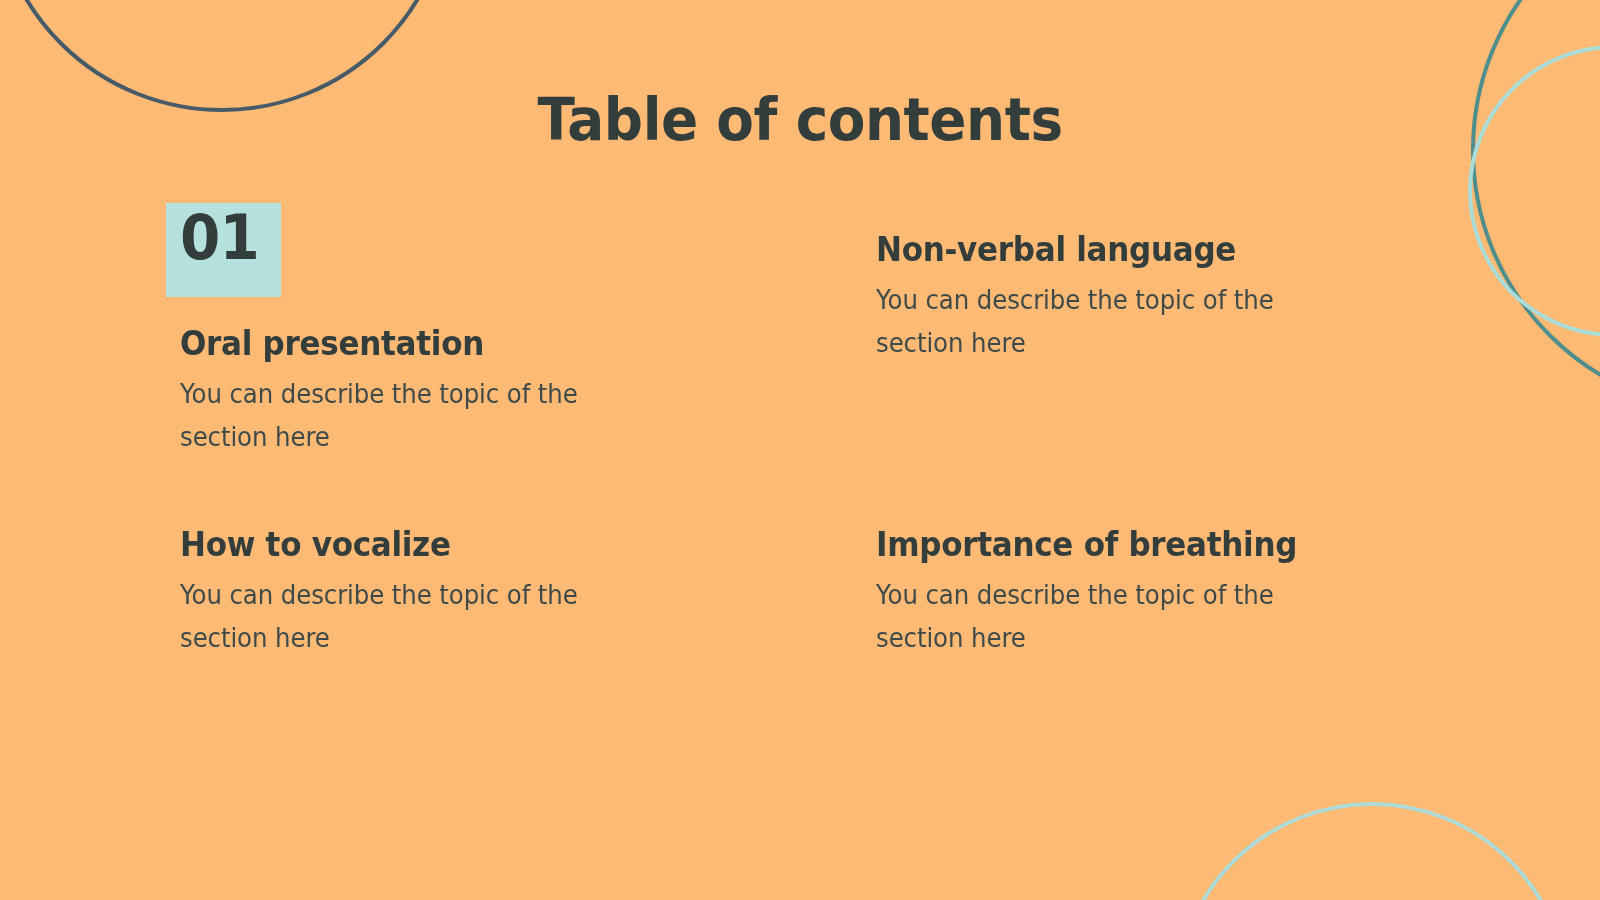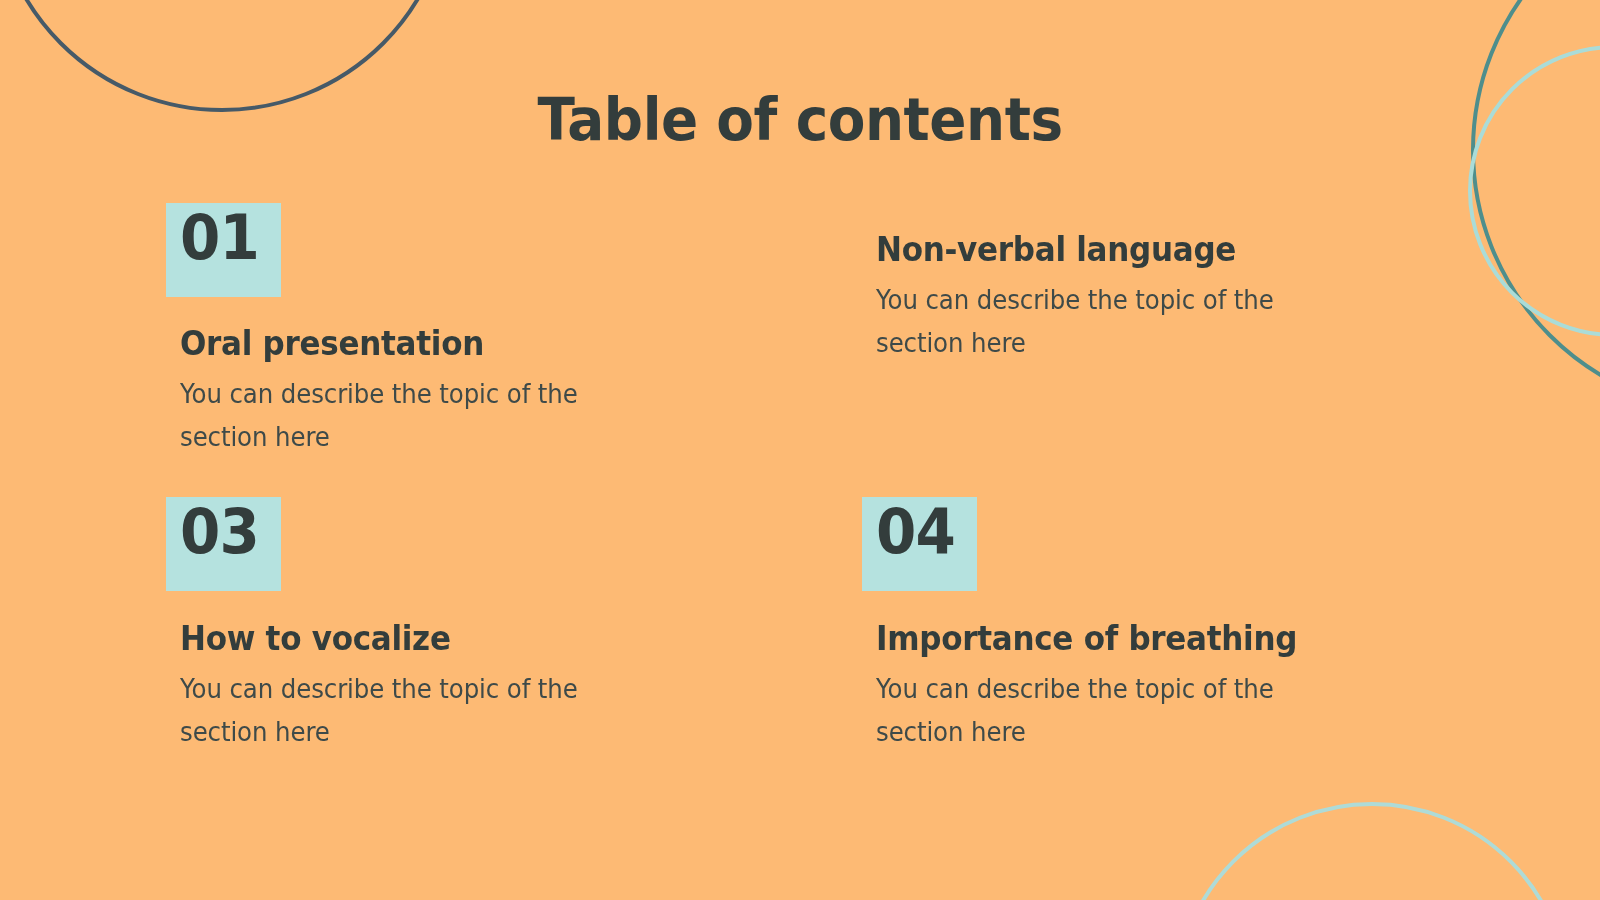--- a/index.html
+++ b/index.html
@@ -146,29 +146,23 @@
       <div class="item-heading">Oral presentation</div>
       <div class="item-desc">You can describe the topic of the section here</div>
     </div>
 
     <div class="toc-item row1">
       <div class="item-heading">Non-verbal language</div>
       <div class="item-desc">You can describe the topic of the section here</div>
     </div>
 
     <div class="toc-item row2">
-      <div class="num-badge">
-        <span class="num-text">03</span>
-      </div>
       <div class="item-heading">How to vocalize</div>
       <div class="item-desc">You can describe the topic of the section here</div>
     </div>
 
     <div class="toc-item row2">
-      <div class="num-badge">
-        <span class="num-text">04</span>
-      </div>
       <div class="item-heading">Importance of breathing</div>
       <div class="item-desc">You can describe the topic of the section here</div>
     </div>
 
   </div>
 </div>
 
 </body></html>

